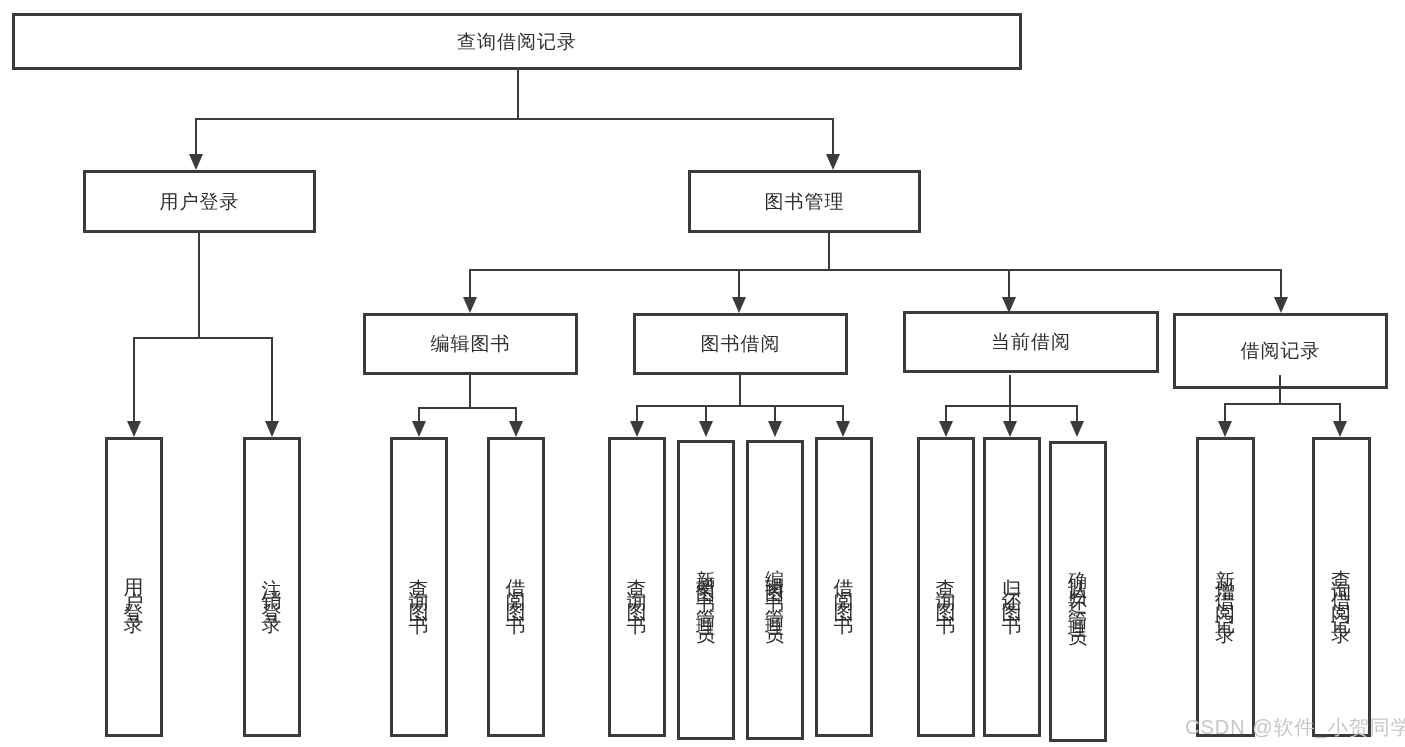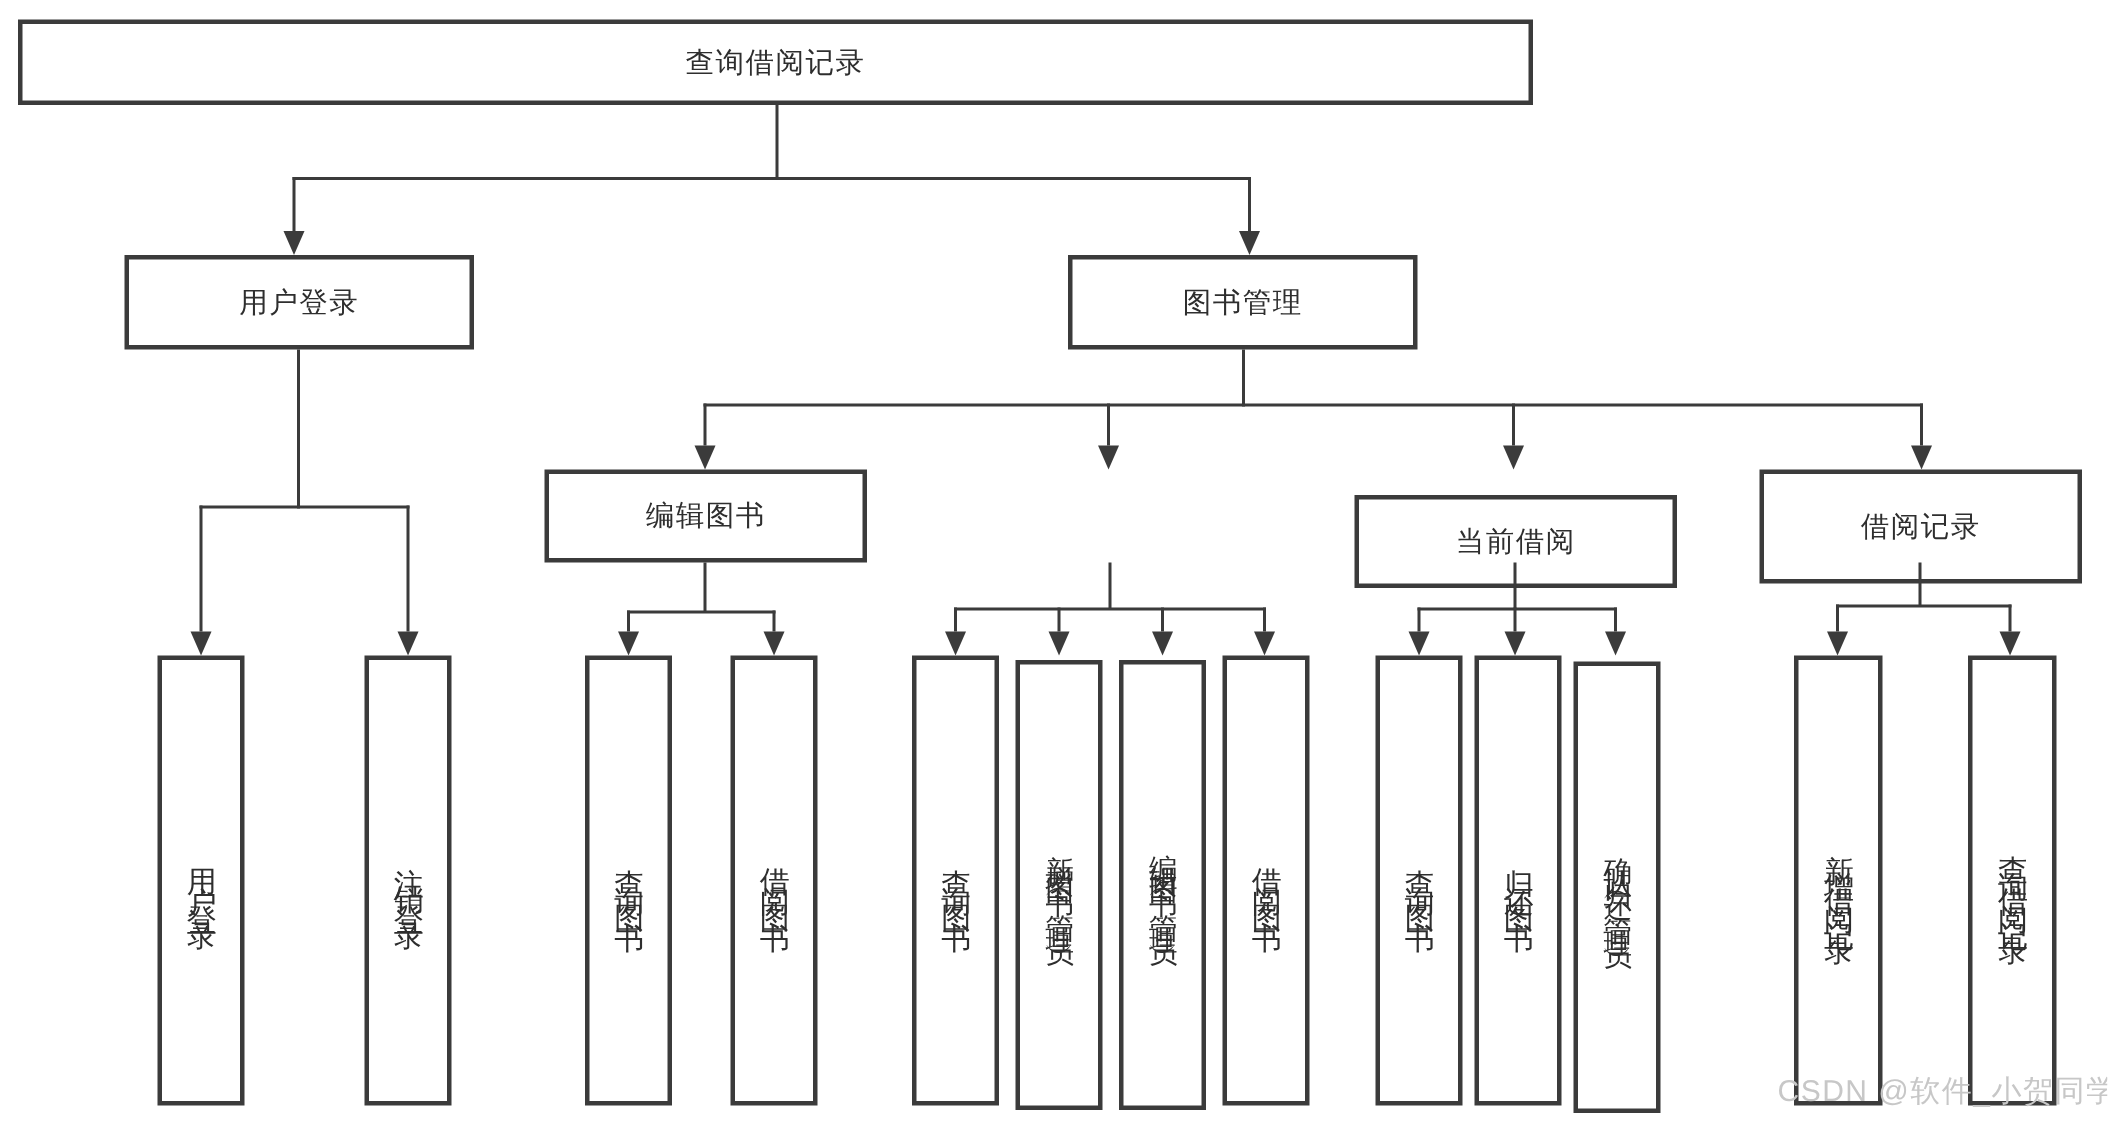--- a/index.html
+++ b/index.html
@@ -46,24 +46,25 @@
   }
 </style>
 </head>
 <body>
 
 <div class="canvas">
 
   <div class="node h-node" style="left:12px;top:13px;width:1010px;height:57px">查询借阅记录</div>
 
   <div class="node h-node" style="left:83px;top:170px;width:233px;height:63px">用户登录</div>
-  <div class="node h-node" style="left:712px;top:170px;width:233px;height:63px">图书管理</div>
+  <div class="node h-node" style="left:688px;top:170px;width:233px;height:63px">图书管理</div>
 
   <div class="node h-node" style="left:363px;top:313px;width:215px;height:62px">编辑图书</div>
-  <div class="node h-node" style="left:903px;top:330px;width:215px;height:62px">当前借阅</div>
+  <div class="node h-node" style="left:633px;top:313px;width:215px;height:62px">图书借阅</div>
+  <div class="node h-node" style="left:903px;top:311px;width:256px;height:62px">当前借阅</div>
   <div class="node h-node" style="left:1173px;top:313px;width:215px;height:76px">借阅记录</div>
 
   <div class="node v-node" style="left:105px;top:437px;width:58px;height:300px">用户登录</div>
   <div class="node v-node" style="left:243px;top:437px;width:58px;height:300px">注销登录</div>
 
   <div class="node v-node" style="left:390px;top:437px;width:58px;height:300px">查询图书</div>
   <div class="node v-node" style="left:487px;top:437px;width:58px;height:300px">借阅图书</div>
 
   <div class="node v-node" style="left:608px;top:437px;width:58px;height:300px">查询图书</div>
   <div class="node v-node long" style="left:677px;top:440px;width:58px;height:300px">新增图书（管理员）</div>

